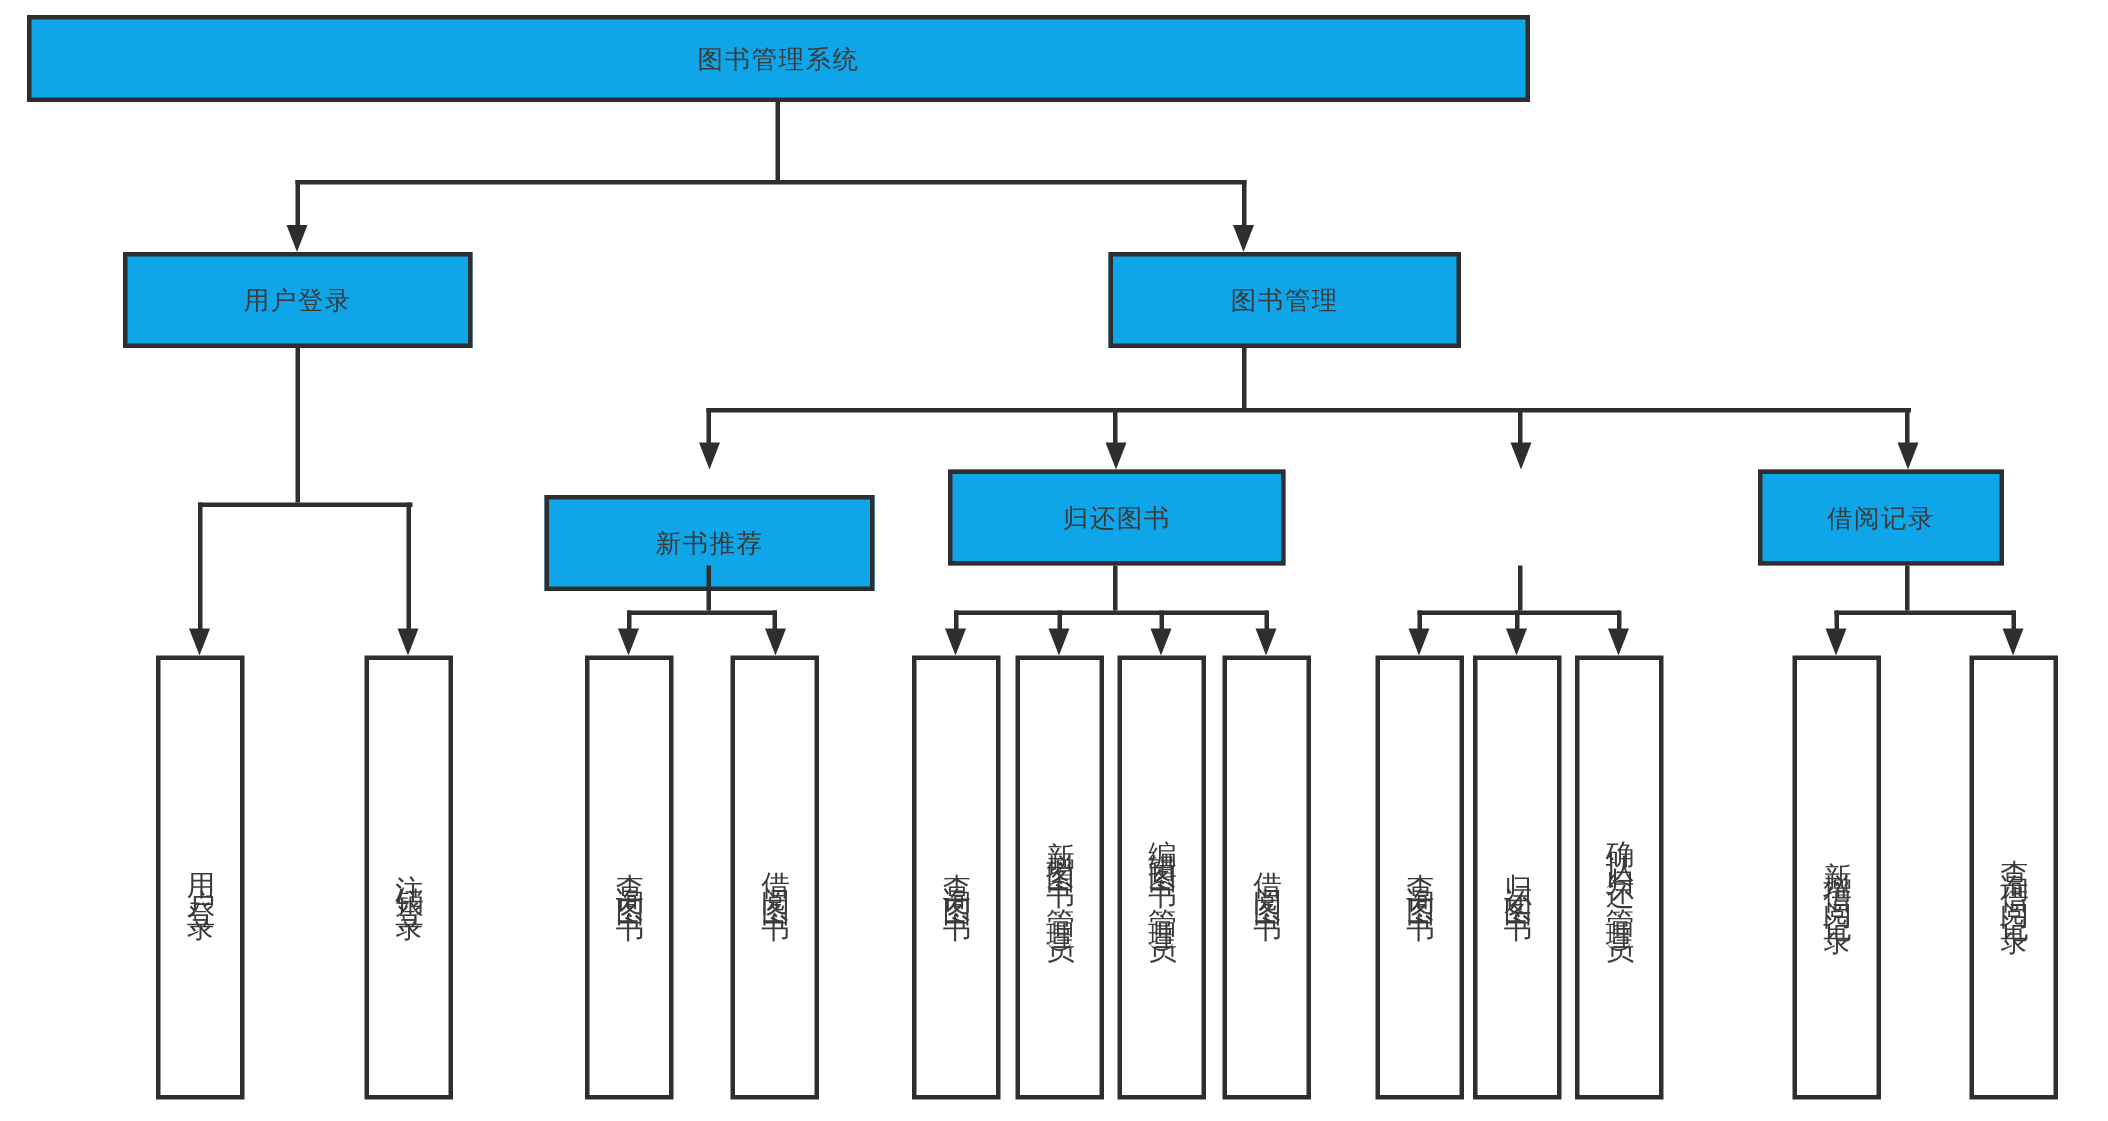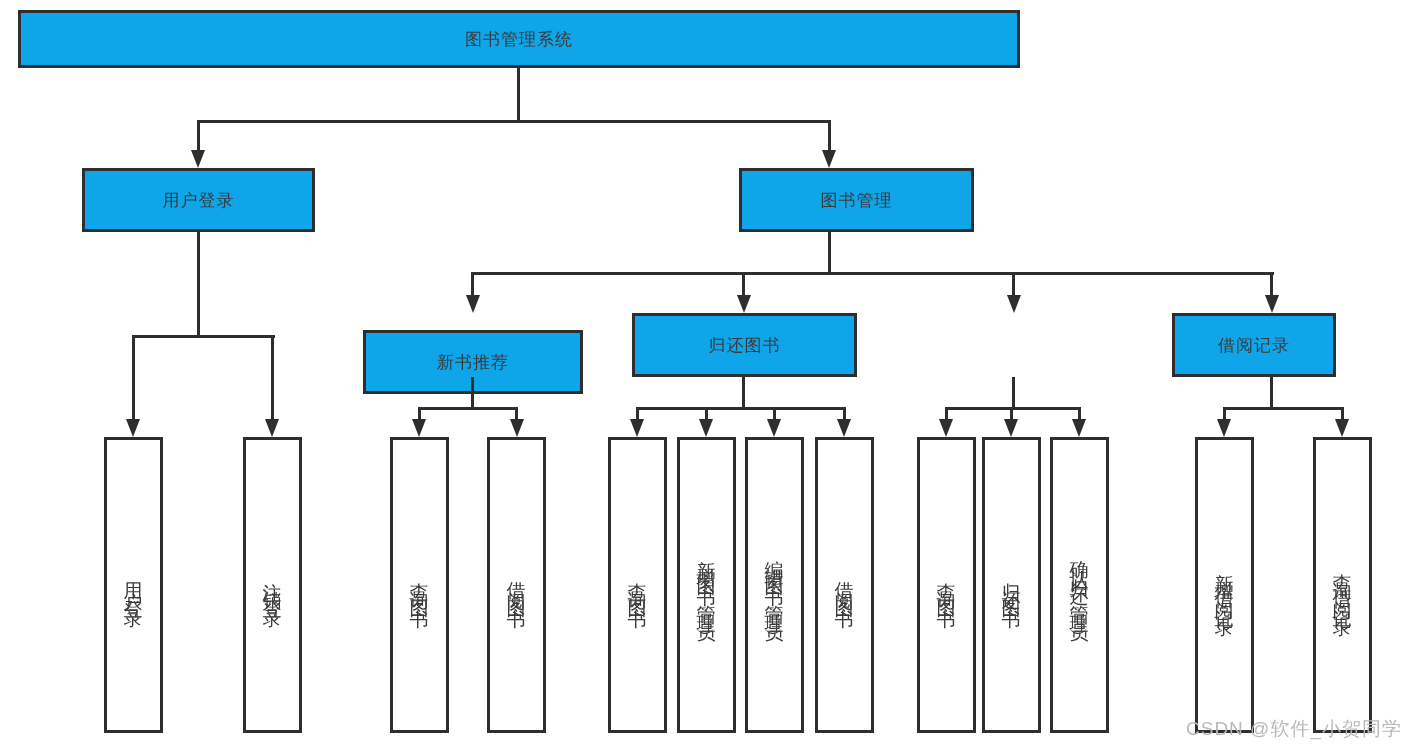--- a/index.html
+++ b/index.html
@@ -192,15 +192,14 @@
     <span>确认归还（管理员）</span>
   </div>
 
   <div class="vbox" style="left:1195px;">
     <span>新增借阅记录</span>
   </div>
   <div class="vbox" style="left:1313px;">
     <span>查询借阅记录</span>
   </div>
 
-  <div class="watermark">CSDN @软件_小贺同学</div>
 
 </div>
 
 </body></html>

